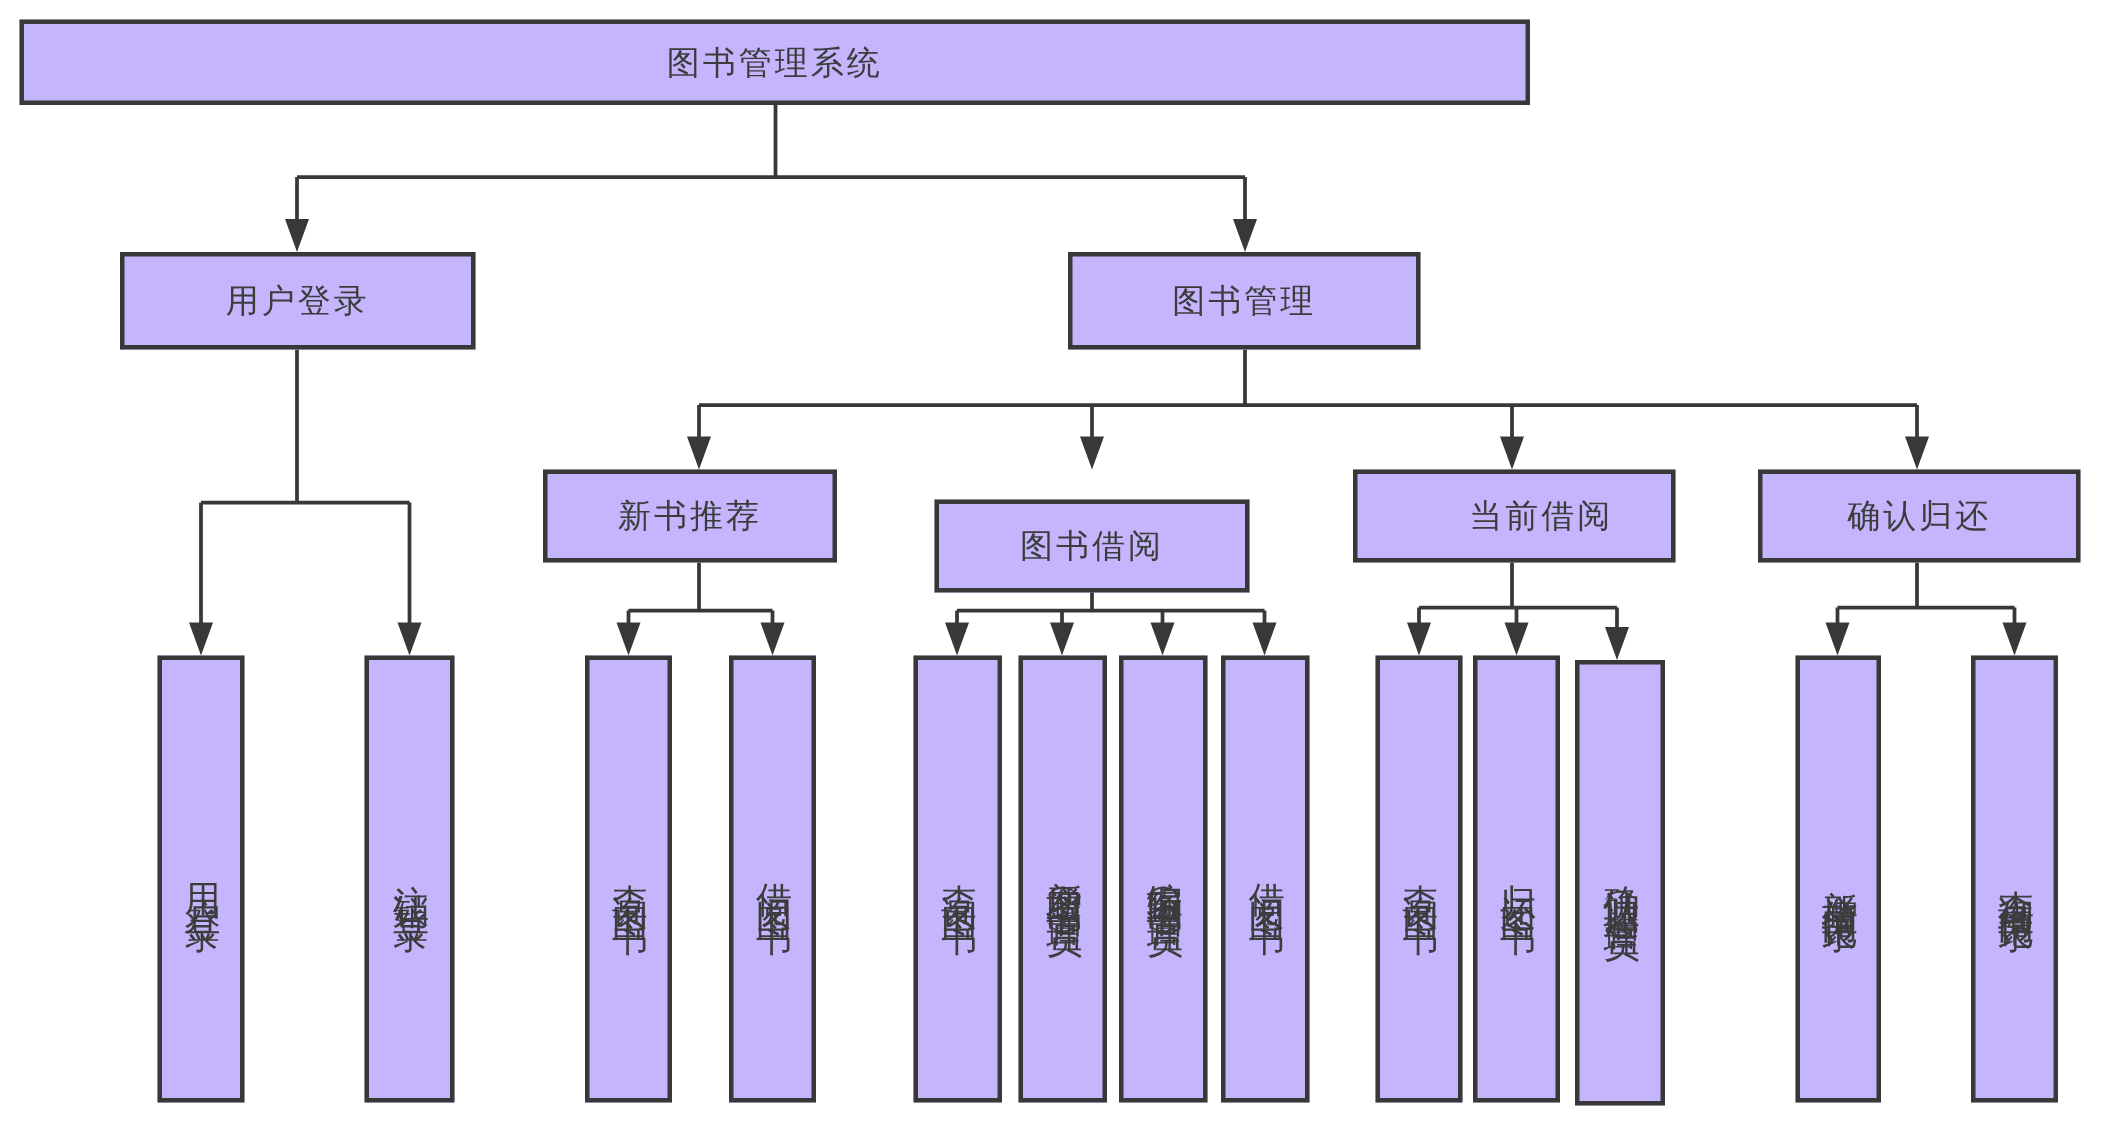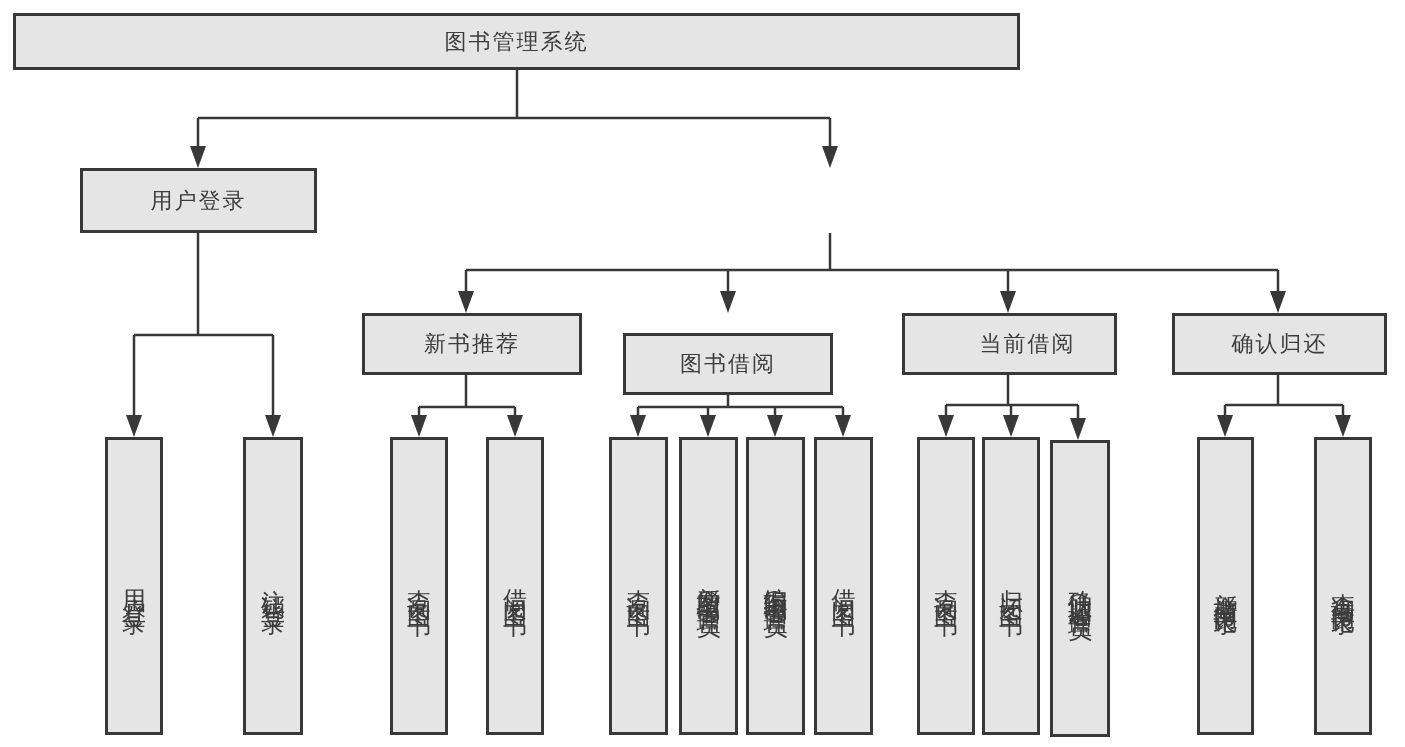--- a/index.html
+++ b/index.html
@@ -12,21 +12,21 @@
     overflow: hidden;
   }
   #wires {
     position: absolute;
     left: 0; top: 0;
     width: 1405px; height: 747px;
   }
   .box {
     position: absolute;
     box-sizing: border-box;
-    background: #e5e5e5;
+    background: #c4b5fd;
     border: 3px solid #383838;
     color: #3c3c3c;
     display: flex;
     align-items: center;
     justify-content: center;
     text-align: center;
   }
   .h-label {
     font-size: 22px;
     letter-spacing: 2px;
@@ -40,21 +40,21 @@
     letter-spacing: 8px;
     line-height: 1;
   }
   .v-tight {
     letter-spacing: 4px;
   }
   
   .n-root        { left: 13px;   top: 13px;  width: 1007px; height: 57px; }
   .n-login       { left: 80px;   top: 168px; width: 237px;  height: 65px; }
   .n-mgmt        { left: 712px;  top: 168px; width: 235px;  height: 65px; }
-  .n-rec         { left: 362px;  top: 313px; width: 220px;  height: 62px; }
+  .n-rec         { left: 362px;  top: 313px; width: 196px;  height: 62px; }
   .n-borrow      { left: 623px;  top: 313px; width: 210px;  height: 62px; margin-top: 20px; }
   .n-current     { left: 902px;  top: 313px; width: 215px;  height: 62px; padding-left: 36px; }
   .n-records     { left: 1172px; top: 313px; width: 215px;  height: 62px; }
   .leaf          { top: 437px; height: 298px; width: 58px; }
   .l-userlogin   { left: 105px; }
   .l-logout      { left: 243px; width: 60px; }
   .l-rec-query   { left: 390px; }
   .l-rec-borrow  { left: 486px; }
   .l-b-query     { left: 609px; width: 59px; }
   .l-b-add       { left: 679px; width: 59px; }
@@ -108,20 +108,21 @@
       <polygon points="1003,415 1019,415 1011,437"></polygon>
       <polygon points="1070,418 1086,418 1078,440"></polygon>
       <polygon points="1217,415 1233,415 1225,437"></polygon>
       <polygon points="1335,415 1351,415 1343,437"></polygon>
     </g>
   </svg>
 
   <div class="box n-root h-label">图书管理系统</div>
 
   <div class="box n-login h-label">用户登录</div>
+  <div class="box n-mgmt h-label">图书管理</div>
 
   <div class="box n-rec h-label">新书推荐</div>
   <div class="box n-borrow h-label">图书借阅</div>
   <div class="box n-current h-label">当前借阅</div>
   <div class="box n-records h-label">确认归还</div>
 
   <div class="box leaf v-label l-userlogin">用户登录</div>
   <div class="box leaf v-label l-logout">注销登录</div>
 
   <div class="box leaf v-label l-rec-query">查询图书</div>

